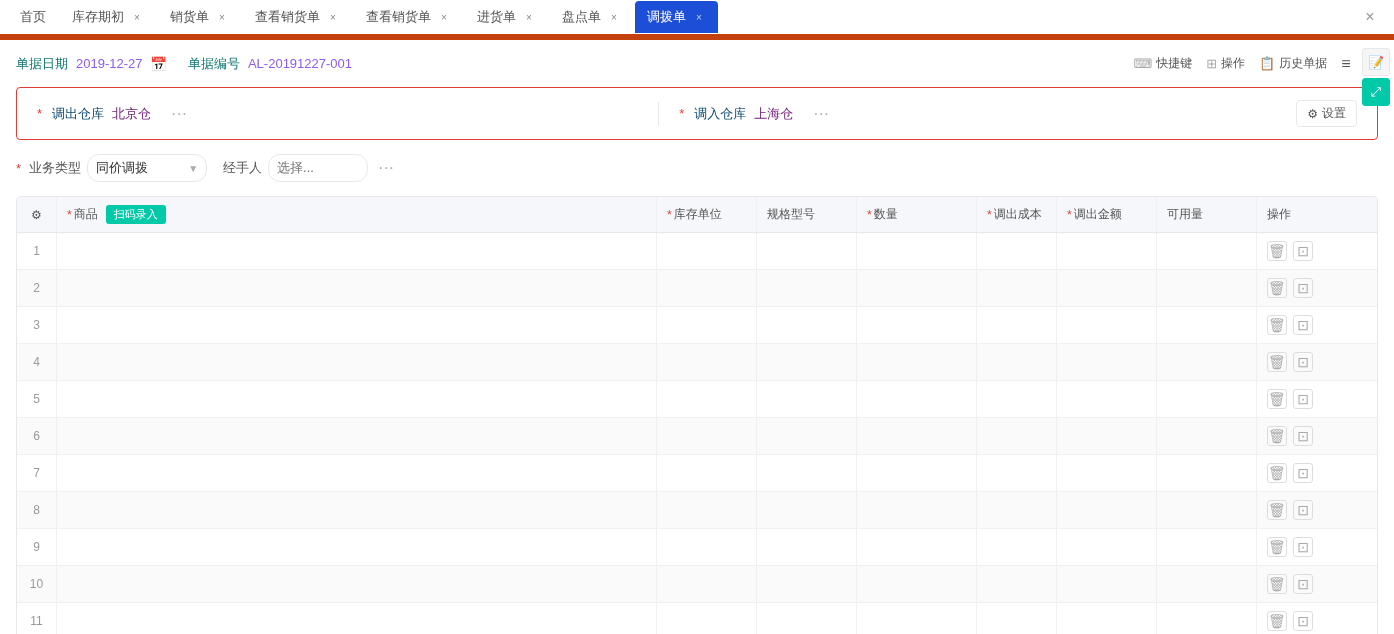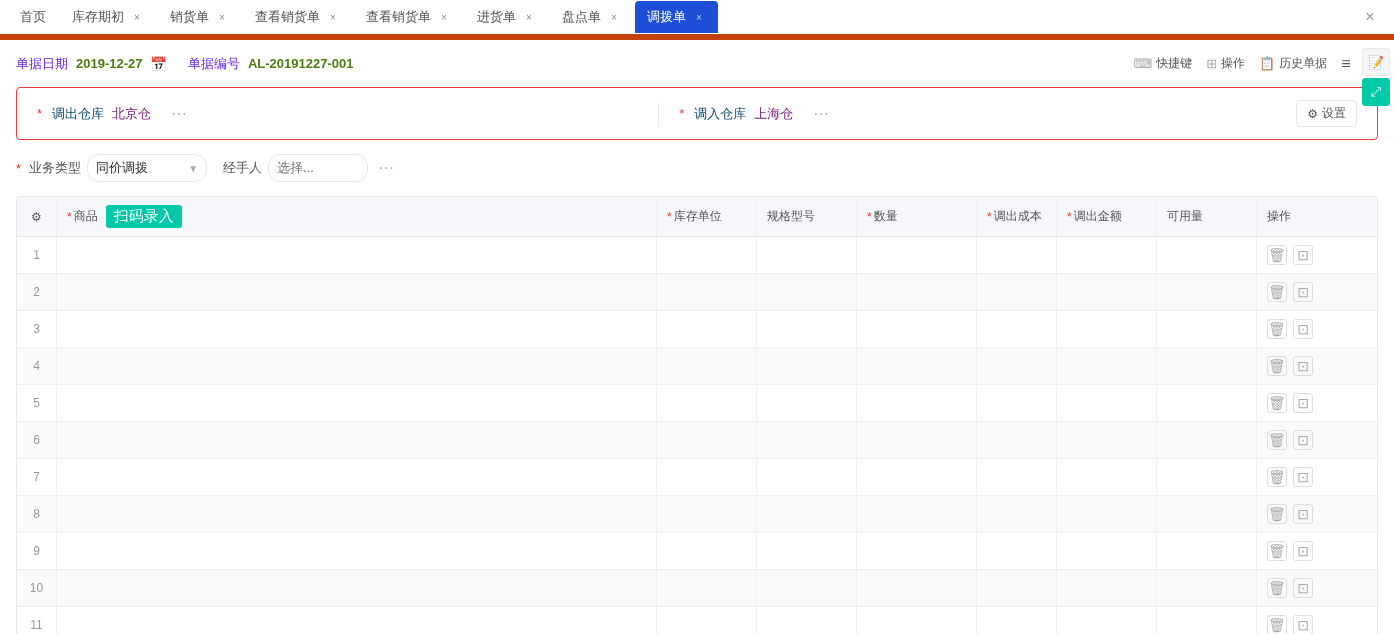--- a/index.html
+++ b/index.html
@@ -42,22 +42,22 @@
     }
 
     
     .header-row {
       display: flex; align-items: center; margin-bottom: 14px;
       gap: 20px;
     }
     .header-field {
       display: flex; align-items: center; gap: 8px; font-size: 13px;
     }
-    .header-label { color: #6d28d9; }
-    .header-value { color: #4d7c0f; font-weight: 700; }
+    .header-label { color: #0f766e; }
+    .header-value { color: #8b5cf6; font-weight: 400; }
     .date-icon {
       color: #aaa; cursor: pointer; font-size: 14px;
     }
     .header-actions {
       margin-left: auto;
       display: flex; align-items: center; gap: 14px; font-size: 12px; color: #555;
     }
     .header-action-item {
       display: flex; align-items: center; gap: 4px; cursor: pointer; color: #555;
     }
@@ -128,21 +128,21 @@
       padding: 8px 10px; font-size: 12px;
       display: flex; align-items: center;
       border-right: 1px solid #f0f0f0;
     }
     .th { color: #555; font-weight: 500; background: #f5f7fa; }
     .th:last-child, .td:last-child { border-right: none; }
     .col-num { justify-content: center; color: #999; font-size: 12px; }
     .required-col { color: #e53935; margin-right: 2px; }
     .scan-btn {
       background: #00c9a7; color: #fff; border: none;
-      border-radius: 3px; padding: 2px 8px; font-size: 15px;
+      border-radius: 3px; padding: 2px 8px; font-size: 11px;
       cursor: pointer; margin-left: 8px;
     }
     .gear-th {
       display: flex; align-items: center; justify-content: center;
     }
 
     
     .op-col {
       display: flex; align-items: center; gap: 6px; justify-content: center;
     }

